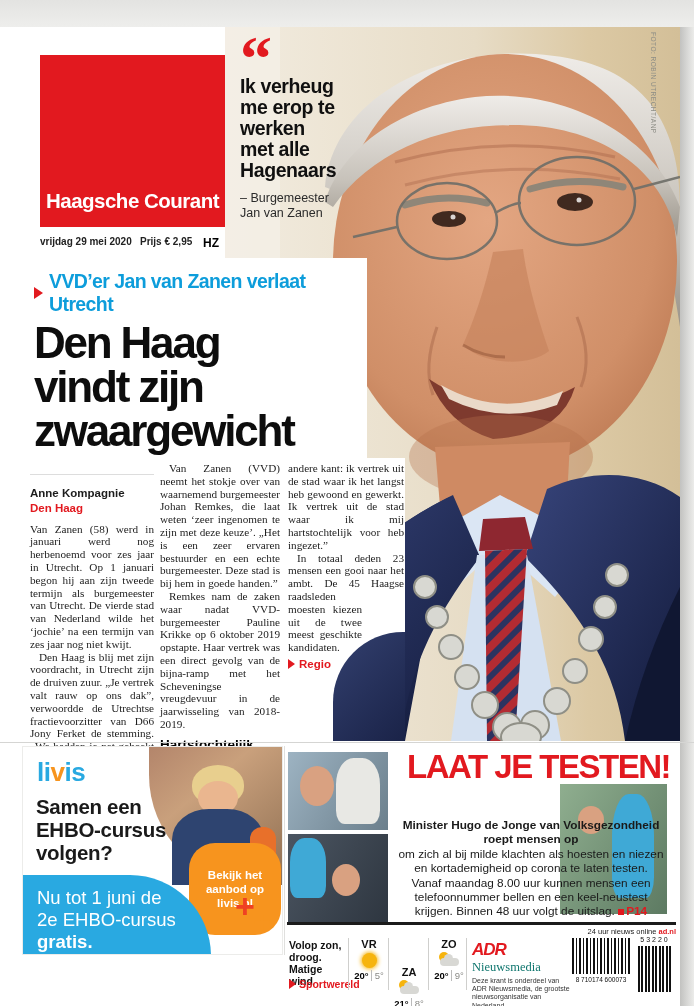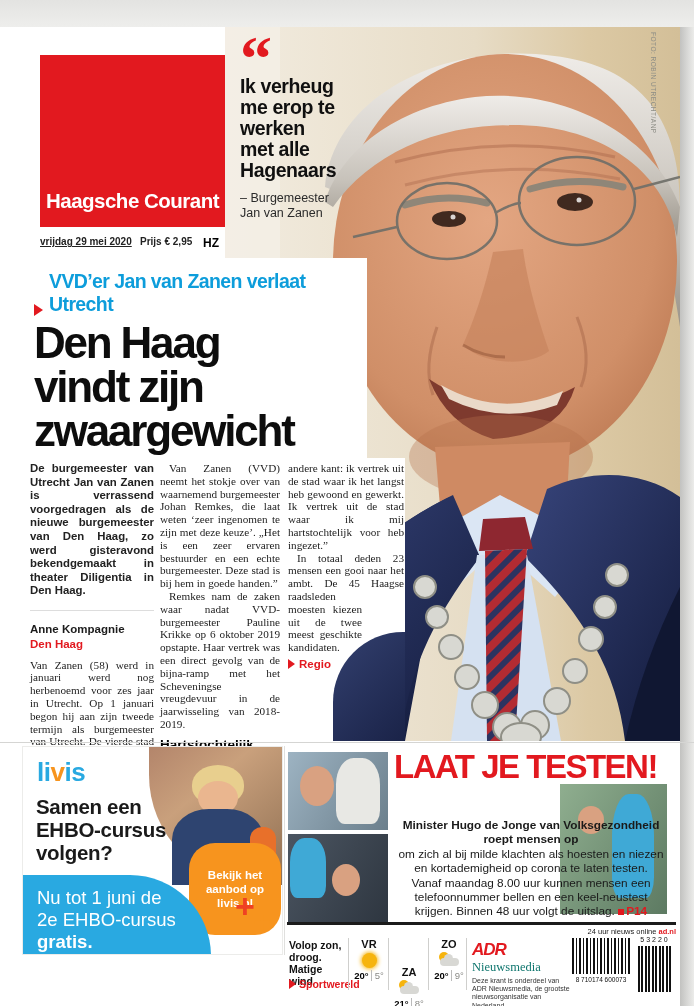--- a/index.html
+++ b/index.html
@@ -11,31 +11,31 @@
   .rightshadow{left:680px;top:27px;width:14px;height:979px;background:linear-gradient(to right,#c2c2c0,#ececea);}
   
   .photo{left:225px;top:27px;width:455px;height:714px;}
   .photocredit{left:650px;top:32px;writing-mode:vertical-rl;font-size:6.5px;color:#8e8e86;letter-spacing:.5px;}
   
   .adbox{left:40px;top:55px;width:185px;height:172px;background:#e2191f;color:#fff;}
   .adlogo{position:absolute;left:0;right:0;top:2px;text-align:center;font-size:104px;font-weight:900;
           letter-spacing:-9px;font-style:italic;}
   .adsub{position:absolute;left:0;right:0;bottom:14px;text-align:center;font-size:20.5px;font-weight:800;letter-spacing:-.5px;}
   .dateline{left:40px;top:236px;width:280px;height:14px;font-size:10px;font-weight:700;color:#222;}
-  .dl-date{position:absolute;left:0;text-decoration:underline;}
+  .dl-date{position:absolute;left:0;}
   .dl-price{position:absolute;left:100px;}
   .dl-hz{position:absolute;left:163px;font-size:12px;font-weight:800;color:#000;}
   
   .quote{left:240px;top:42px;width:132px;}
   .qmark{font-family:"Liberation Serif",serif;font-weight:900;color:#e2191f;font-size:64px;line-height:34px;display:block;}
   .qtext{font-size:19.5px;line-height:21px;font-weight:800;color:#101010;white-space:pre-line;letter-spacing:-.4px;}
   .qattr{margin-top:10px;font-size:12.5px;line-height:15px;color:#2b2b2b;white-space:pre-line;}
   
   .headbox{left:22px;top:258px;width:345px;height:200px;background:#fff;padding:12px 0 0 12px;box-sizing:border-box;}
-  .kicker{display:flex;align-items:flex-end;gap:6px;}
+  .kicker{display:flex;align-items:center;gap:6px;}
   .kickarrow{width:0;height:0;border-left:9px solid #e2191f;border-top:6px solid transparent;border-bottom:6px solid transparent;}
   .kicktext{color:#0d9ddb;font-size:19.5px;font-weight:800;letter-spacing:-.6px;}
   .headline{margin-top:5px;font-size:44px;line-height:44px;font-weight:900;letter-spacing:-2.2px;color:#0d0d0d;}
   
   .articlebg{left:0;top:458px;width:405px;height:283px;background:#fff;}
   .suitnotch{left:333px;top:632px;width:72px;height:109px;background:linear-gradient(135deg,#33406f,#1a2348);
              border-top-left-radius:70px;}
   .col{position:absolute;top:462px;font-family:"Liberation Serif",serif;font-size:11.2px;line-height:12.8px;
        text-align:justify;color:#1c1c1c;}
   .col1{left:30px;width:124px;}
@@ -73,21 +73,21 @@
   .plus1{position:absolute;left:212px;top:140px;color:#ef4123;font-size:34px;font-weight:900;}
   .plus2{position:absolute;left:230px;top:158px;color:#f7941e;font-size:30px;font-weight:900;}
   
   .promo{left:288px;top:748px;width:388px;height:174px;background:#fff;}
   .pphoto{position:absolute;background:linear-gradient(120deg,#9db3c2,#6b7f8c);}
   .pp1{left:0;top:4px;width:100px;height:78px;}
   .pp2{left:0;top:86px;width:100px;height:88px;background:linear-gradient(120deg,#4b5561,#2e3640);}
   .pp3{left:272px;top:36px;width:107px;height:130px;background:linear-gradient(120deg,#8fae8f,#5d7a62);}
   .ppe{position:absolute;border-radius:40% 40% 20% 20%;background:#3fa9d6;}
   .skin{position:absolute;border-radius:50%;background:#d9a181;}
-  .promohead{position:absolute;left:106px;top:0;width:276px;text-align:left;color:#e2191f;font-size:33px;font-weight:900;letter-spacing:-1.5px;}
+  .promohead{position:absolute;left:106px;top:0;width:276px;text-align:right;color:#e2191f;font-size:33px;font-weight:900;letter-spacing:-1.5px;}
   .promosub{position:absolute;left:112px;top:41px;width:262px;background:#d9d5ca;text-align:center;font-size:16px;font-weight:800;color:#111;padding:2px 0;}
   .promobody{position:absolute;left:110px;top:70px;width:266px;text-align:center;font-size:11.8px;line-height:14.4px;color:#1a1a1a;}
   .promobody b{display:block;}
   .p14{color:#e2191f;font-weight:800;}
   .sqred{display:inline-block;width:6px;height:6px;background:#e2191f;margin-right:2px;}
   
   .blackbar{left:287px;top:922px;width:389px;height:3px;background:#1b1b1b;}
   .onlinenote{left:440px;top:927px;width:236px;text-align:right;font-size:7.5px;color:#222;}
   .onlinenote .site{color:#e2191f;font-weight:800;}
   .weather{left:288px;top:938px;width:388px;height:57px;font-size:10.5px;}
@@ -251,21 +251,20 @@
       <div>Den Haag</div>
       <div>vindt zijn</div>
       <div>zwaargewicht</div>
     </div>
   </div>
 
   <div class="abs articlebg"></div>
   <div class="abs suitnotch"></div>
 
   <div class="col col1">
-    <p class="intro para">De burgemeester van Utrecht Jan van Zanen is verrassend voorgedragen als de nieuwe burgemeester van Den Haag, zo werd gisteravond bekendgemaakt in theater Diligentia in Den Haag.</p>
     <div class="author">Anne Kompagnie</div>
     <div class="datelinered">Den Haag</div>
     <p class="para">Van Zanen (58) werd in januari werd nog herbenoemd voor zes jaar in Utrecht. Op 1 januari begon hij aan zijn tweede termijn als burgemeester van Utrecht. De vierde stad van Nederland wilde het ‘jochie’ na een termijn van zes jaar nog niet kwijt.</p>
     <p class="para ind">Den Haag is blij met zijn voordracht, in Utrecht zijn de druiven zuur. „Je vertrek valt rauw op ons dak”, verwoordde de Utrechtse fractievoorzitter van D66 Jony Ferket de stemming. „We hadden je net geboekt voor</p>
   </div>
 
   <div class="col col2">
     <p class="para ind">Van Zanen (VVD) neemt het stokje over van waarnemend burgemeester Johan Remkes, die laat weten ‘zeer ingenomen te zijn met deze keuze’. „Het is een zeer ervaren bestuurder en een echte burgemeester. Deze stad is bij hem in goede handen.”</p>
     <p class="para ind">Remkes nam de zaken waar nadat VVD-burgemeester Pauline Krikke op 6 oktober 2019 opstapte. Haar vertrek was een direct gevolg van de bijna-ramp met het Scheveningse vreugdevuur in de jaarwisseling van 2018-2019.</p>
     <div class="subhead">Hartstochtelijk ingezet</div>

